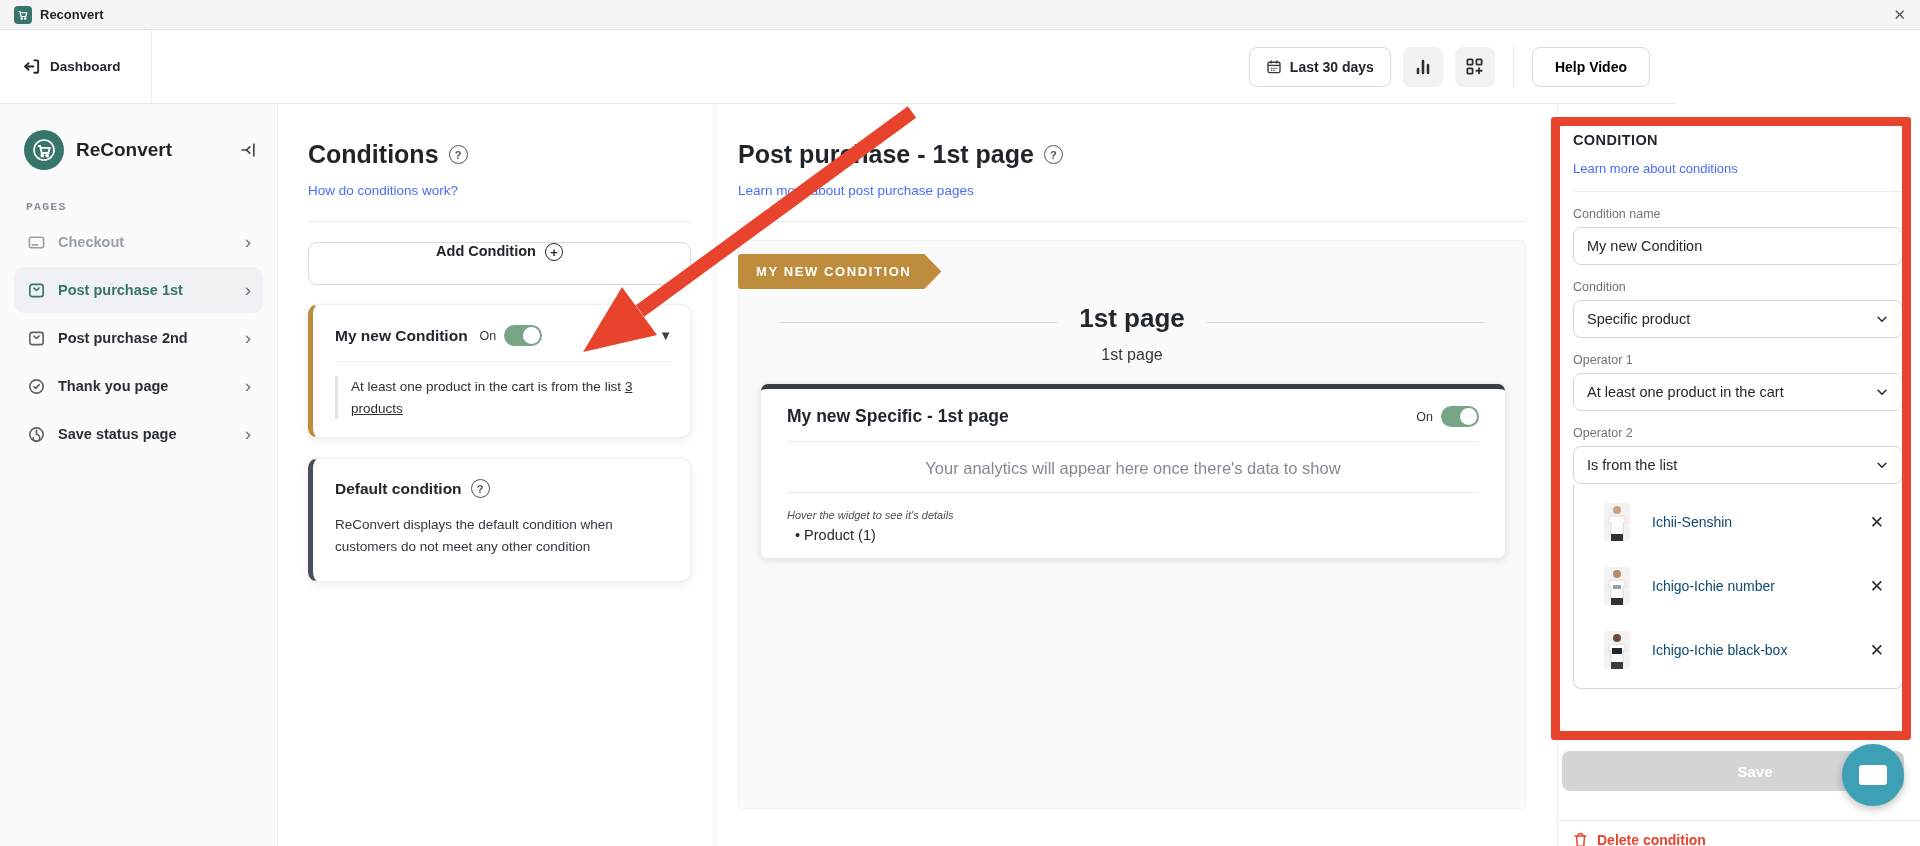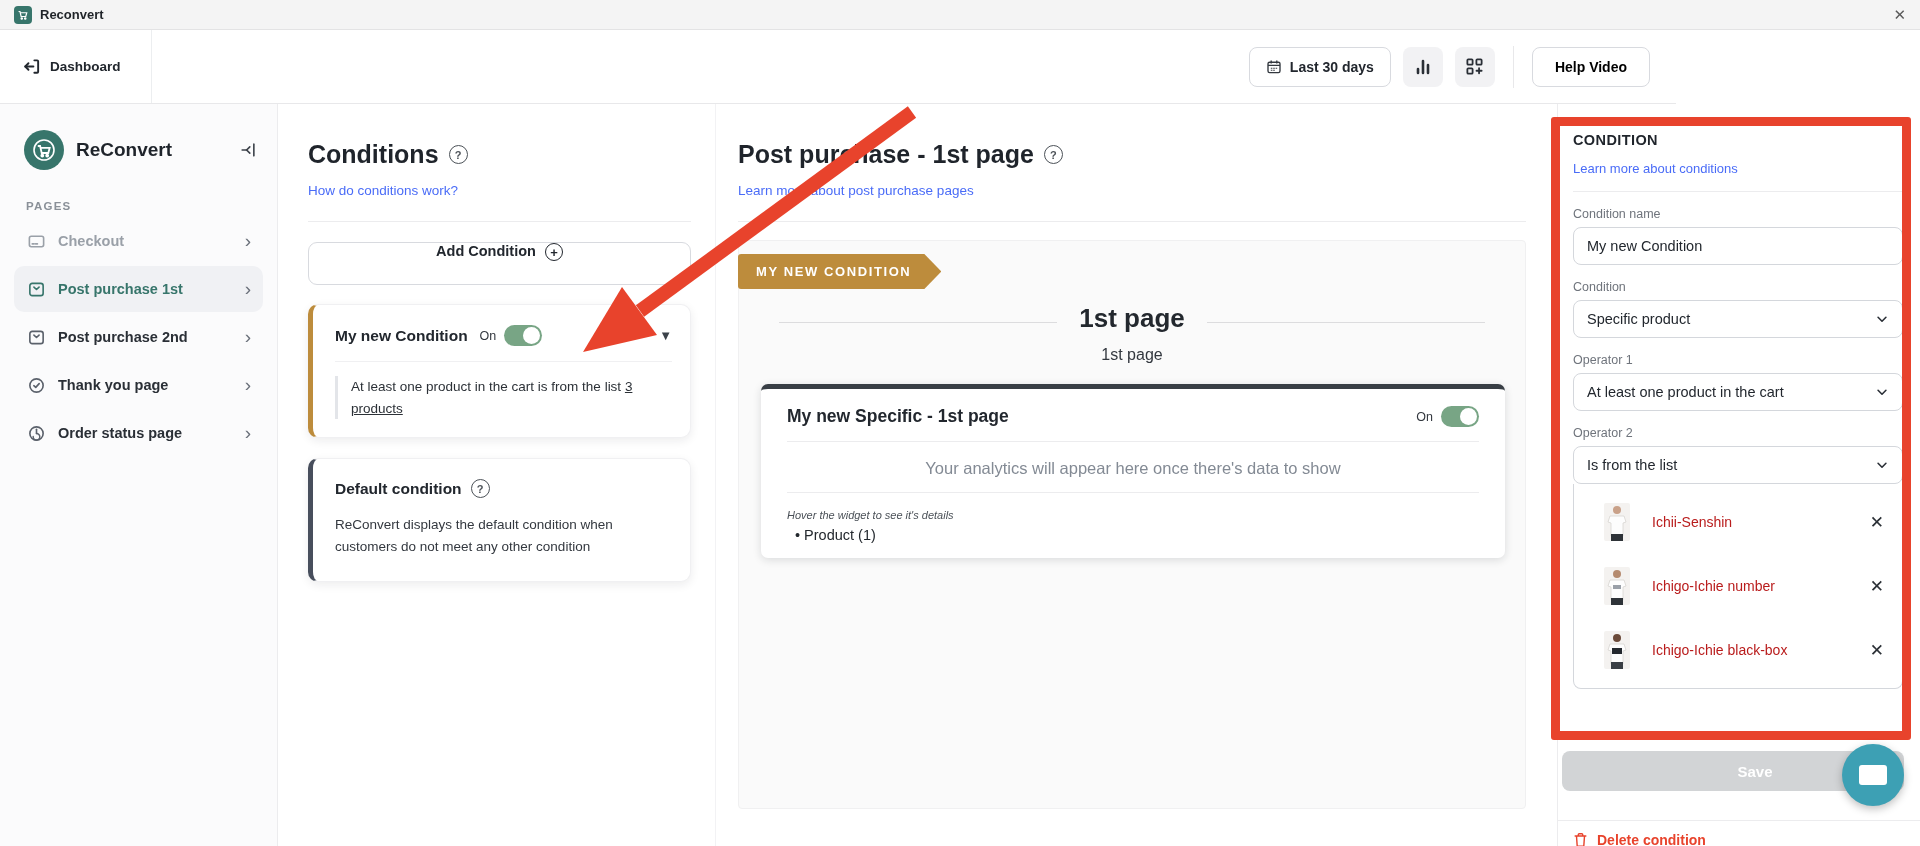--- a/index.html
+++ b/index.html
@@ -31,21 +31,21 @@
     background:#fff; font-size:14px; font-weight:600; display:flex; align-items:center; cursor:pointer; }
 
   
   #sidebar { position:absolute; left:0; top:104px; width:278px; height:742px;
     background:#fbfbfc; border-right:1px solid #ececee; }
   .brand-row { display:flex; align-items:center; gap:12px; padding:26px 20px 0 24px; }
   .brand-logo { width:40px; height:40px; border-radius:50%; background:var(--brand-teal,#37756b);
     display:flex; align-items:center; justify-content:center; flex:none; }
   .brand-name { font-size:19px; font-weight:bold; color:#1f242b; }
   .collapse-btn { margin-left:auto; cursor:pointer; display:flex; }
-  .pages-label { margin:30px 0 6px 26px; font-size:11.5px; font-weight:600; letter-spacing:1.2px; color:#8a9098; }
+  .pages-label { margin:30px 0 6px 26px; font-size:11.5px; font-weight:600; letter-spacing:1.2px; color:#8a9098;font-family:Liberation Mono, monospace; }
   .nav-item { display:flex; align-items:center; gap:12px; height:46px; margin:2px 14px; padding:0 12px;
     border-radius:10px; cursor:pointer; font-size:14.5px; font-weight:600; color:#2a2f36; }
   .nav-item .chev { margin-left:auto; font-size:19px; color:#6a707a; font-weight:normal; }
   .nav-item.disabled { color:#9aa0a8; }
   .nav-item.active { background:#f0f1f4; color:var(--brand-teal,#37756b); }
   .nav-ico { width:20px; display:flex; justify-content:center; flex:none; }
 
   
   #cond-col { position:absolute; left:278px; top:104px; width:437px; height:742px; background:#fff; }
   .col-pad { padding:0 24px 0 30px; }
@@ -117,21 +117,21 @@
   .select-box { margin-top:6px; width:100%; height:38px; border:1px solid #d4d7dc; border-radius:8px;
     padding:0 13px; font-size:14.5px; color:#22272e; display:flex; align-items:center; cursor:pointer; background:#fff; }
   .select-box svg { margin-left:auto; }
   .search-box { margin-top:10px; height:38px; border:1px solid #d4d7dc; border-radius:8px 8px 0 0;
     display:flex; align-items:center; gap:10px; padding:0 12px; background:#fff; }
   .search-box input { border:none; outline:none; flex:1; font-size:15px; color:#22272e;
     font-family:"Liberation Sans",sans-serif; }
   .search-box input::placeholder { color:#9ba1a9; }
   .product-list { border:1px solid #d4d7dc; border-top:none; border-radius:0 0 8px 8px; padding:6px 0; background:#fff; }
   .product-row { display:flex; align-items:center; height:64px; padding:0 14px 0 30px; }
-  .p-name { font-size:14px; color:#b91c1c; margin-left:22px; }
+  .p-name { font-size:14px; color:#0c4a6e; margin-left:22px; }
   .p-remove { margin-left:auto; font-size:17px; color:#2b3036; cursor:pointer; padding:4px; }
   .save-btn { position:absolute; left:4px; top:647px; width:342px; height:40px; border:none; border-radius:8px;
     background:var(--save-gray,#d2d4d6); color:#fff; font-size:15px; font-weight:bold;
     font-family:"Liberation Sans",sans-serif; cursor:default;padding-left:44px; }
   .rp-bottom-hr { position:absolute; left:0; top:716px; width:363px; border-top:1px solid #ececee; }
   .delete-row { position:absolute; left:15px; top:728px; display:flex; align-items:center; gap:9px;
     color:var(--accent-red,#e8432c); font-size:14px; font-weight:600; cursor:pointer; }
 
   
   #red-frame { position:absolute; left:1551px; top:117px; width:360px; height:623px;
@@ -281,21 +281,21 @@
     </div>
 
     <div class="nav-item">
       <span class="nav-ico">
         <svg width="19" height="19" viewBox="0 0 20 20" fill="none" stroke="#5b616b" stroke-width="1.7" stroke-linecap="round">
           <circle cx="10" cy="10" r="7"></circle>
             <path d="M10 10V5.5"></path>
             <path d="M10 10a3.5 3.5 0 1 1-3.5 3.1" stroke-width="1.5"></path>
         </svg>
       </span>
-      <span>Order status page</span>
+      <span>Save status page</span>
       <span class="chev">›</span>
     </div>
   </div>
 
   <div id="cond-col">
     <div class="col-pad">
       <div class="h1">
         <span>Conditions</span>
         <span class="q-ico">?</span>
       </div>

